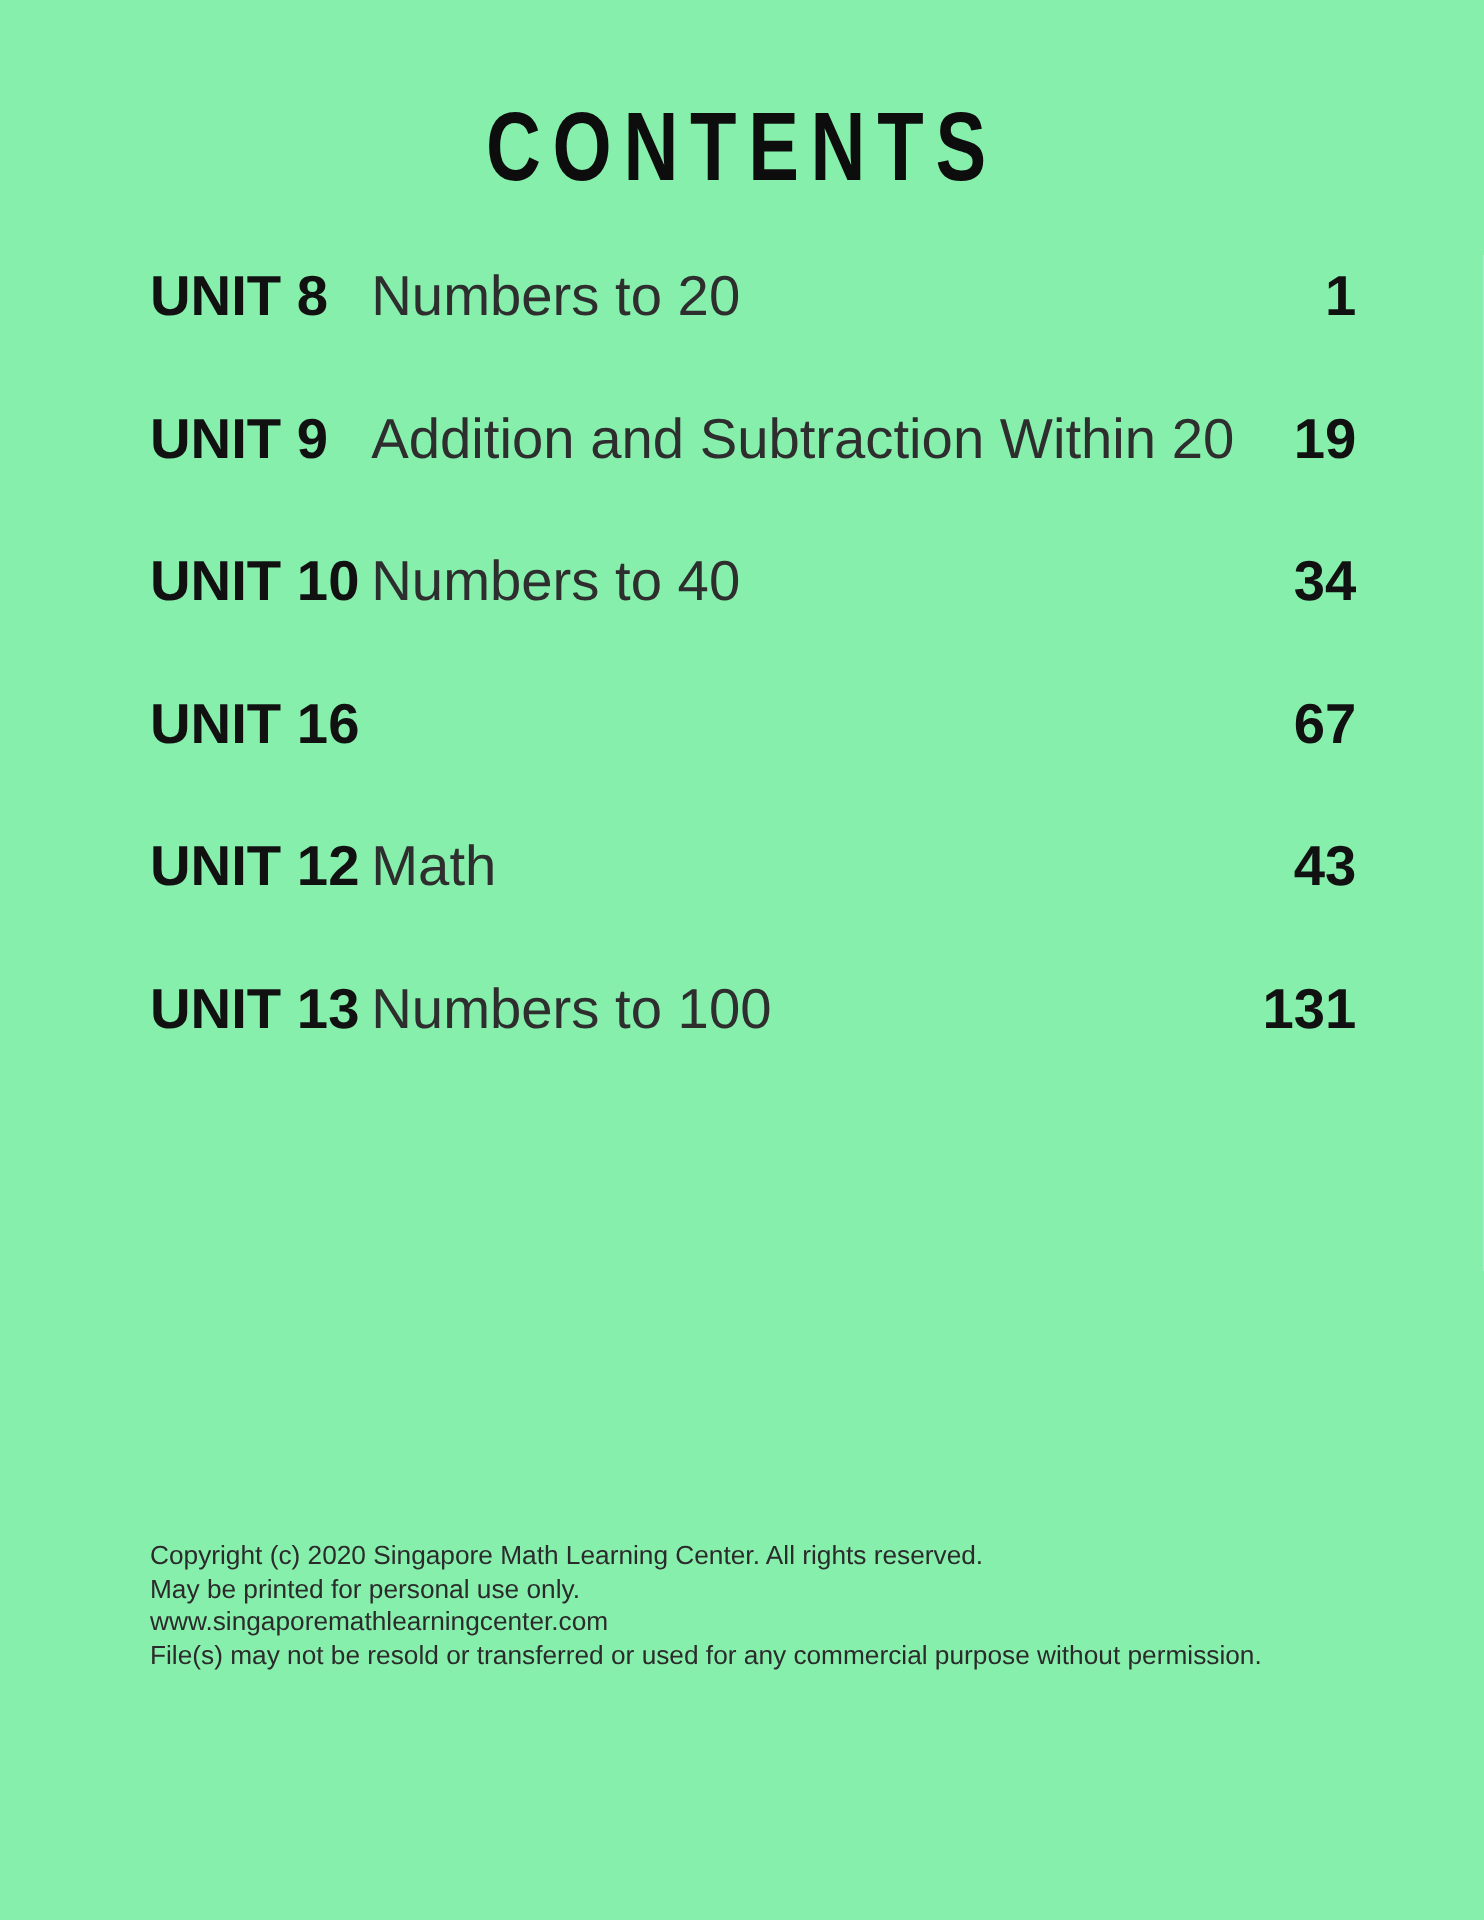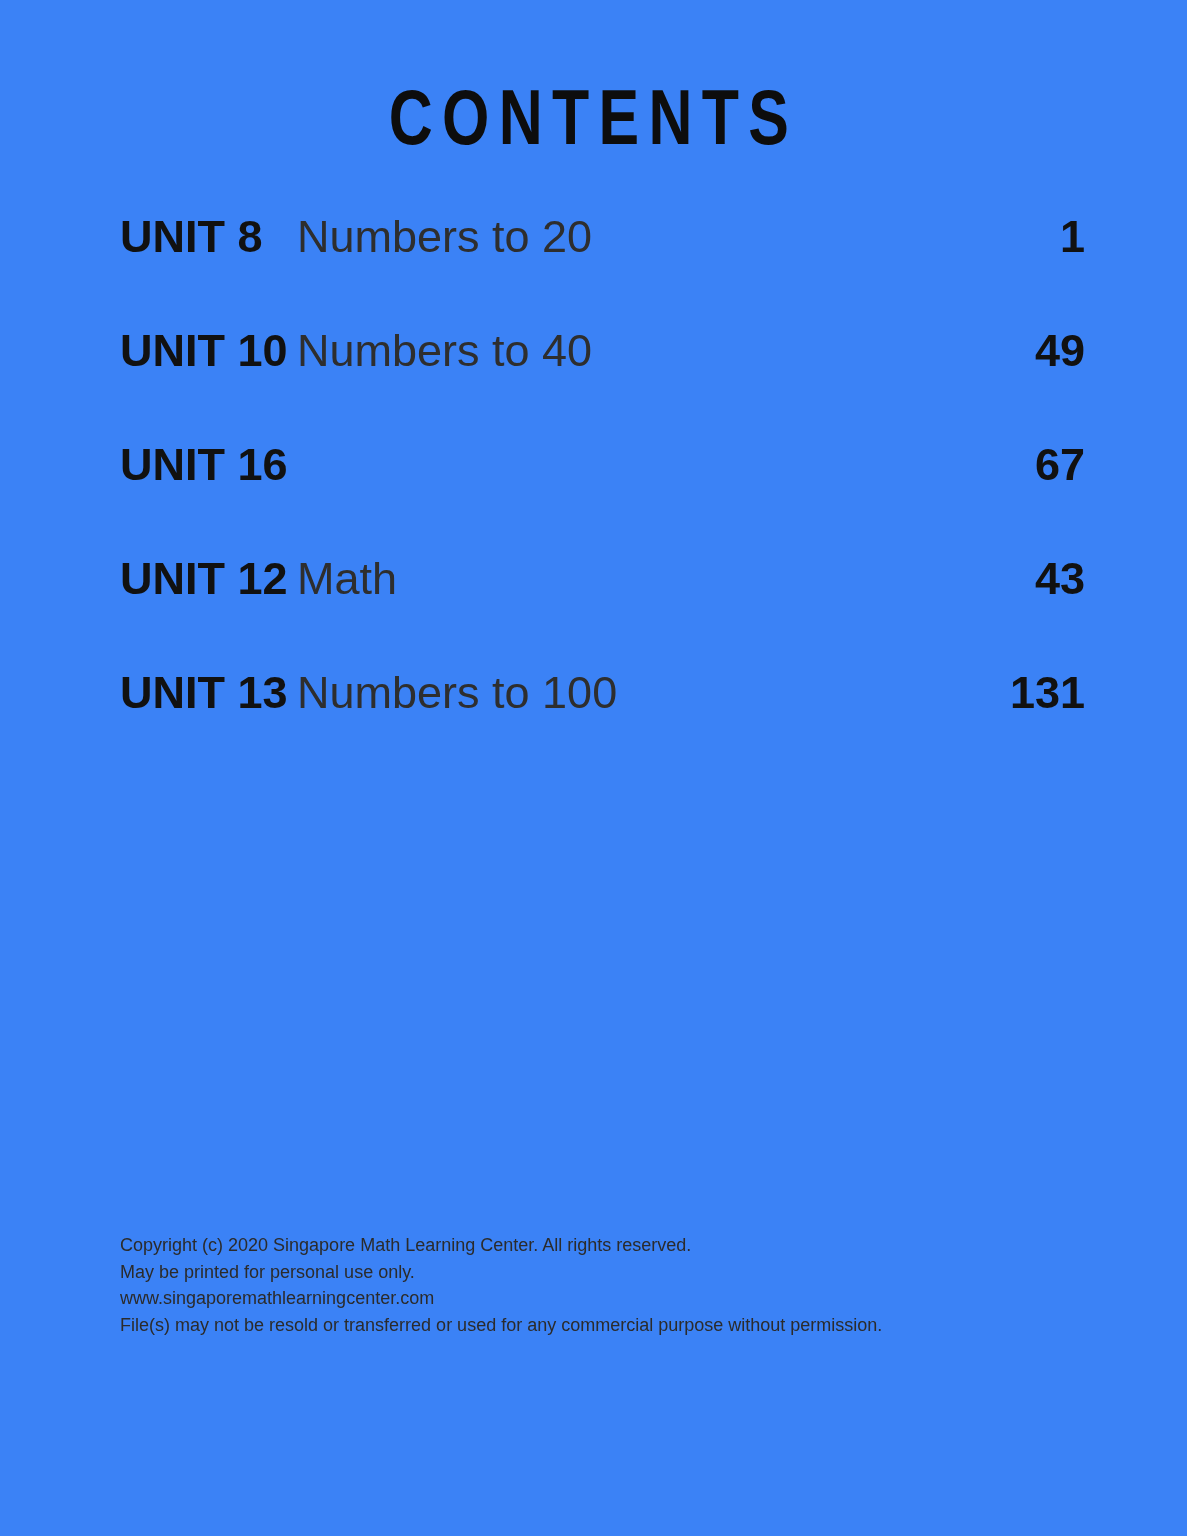--- a/index.html
+++ b/index.html
@@ -5,21 +5,21 @@
   html, body {
     margin: 0;
     padding: 0;
     background: #e8e8e8;
   }
   .page {
     position: relative;
     width: 1187px;
     height: 1536px;
     margin: 0 auto;
-    background: #3b82f6;
+    background: #86efac;
     overflow: hidden;
     font-family: "Liberation Sans", sans-serif;
     color: #1a1a1a;
     box-sizing: border-box;
   }
 
   
   .title-wrap {
     margin-top: 78px;
     text-align: center;
@@ -72,21 +72,21 @@
     font-weight: 700;
     color: #111111;
   }
 
   
   .footer {
     position: absolute;
     left: 120px;
     right: 90px;
     top: 1232px;
-    font-size: 18px;
+    font-size: 21px;
     line-height: 26.5px;
     color: #2b2b2b;
   }
   .footer-line { display: block; }
 </style>
 </head>
 <body>
 
 <div class="page">
 
@@ -95,26 +95,32 @@
   </div>
 
   <div class="toc">
   <div class="toc-row">
     <span class="toc-unit">UNIT 8</span>
     <span class="toc-name">Numbers to 20</span>
     <span class="toc-leader"></span>
     <span class="toc-page">1</span>
   </div>
 
+  <div class="toc-row">
+    <span class="toc-unit">UNIT 9</span>
+    <span class="toc-name">Addition and Subtraction Within 20</span>
+    <span class="toc-leader"></span>
+    <span class="toc-page">19</span>
+  </div>
 
   <div class="toc-row">
     <span class="toc-unit">UNIT 10</span>
     <span class="toc-name">Numbers to 40</span>
     <span class="toc-leader"></span>
-    <span class="toc-page">49</span>
+    <span class="toc-page">34</span>
   </div>
 
   <div class="toc-row">
     <span class="toc-unit">UNIT 16</span>
     <span class="toc-leader"></span>
     <span class="toc-page">67</span>
   </div>
 
   <div class="toc-row">
     <span class="toc-unit">UNIT 12</span>

